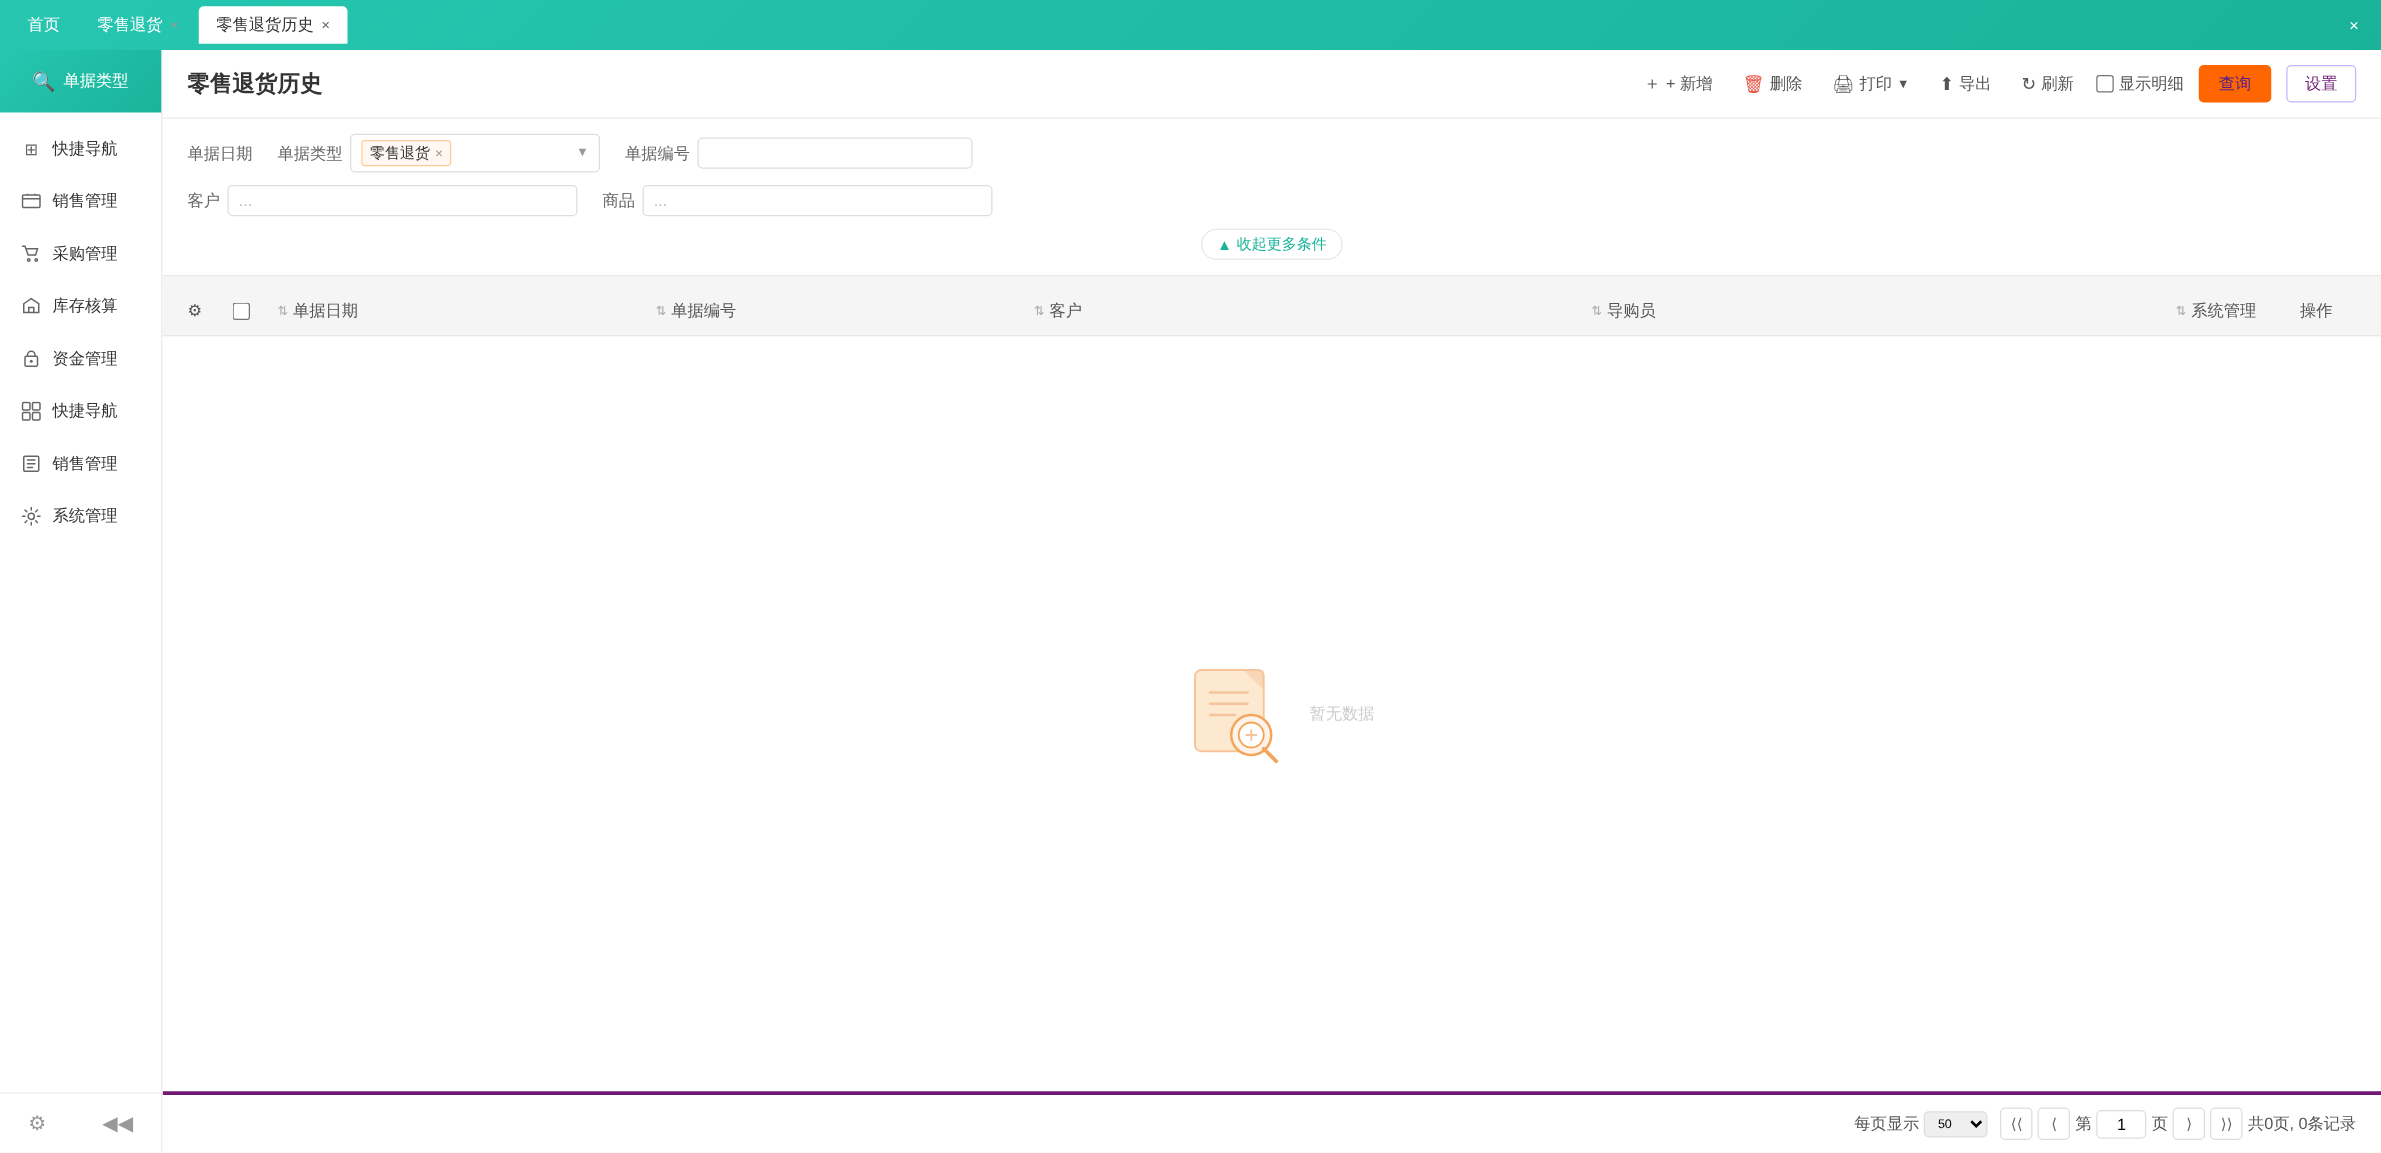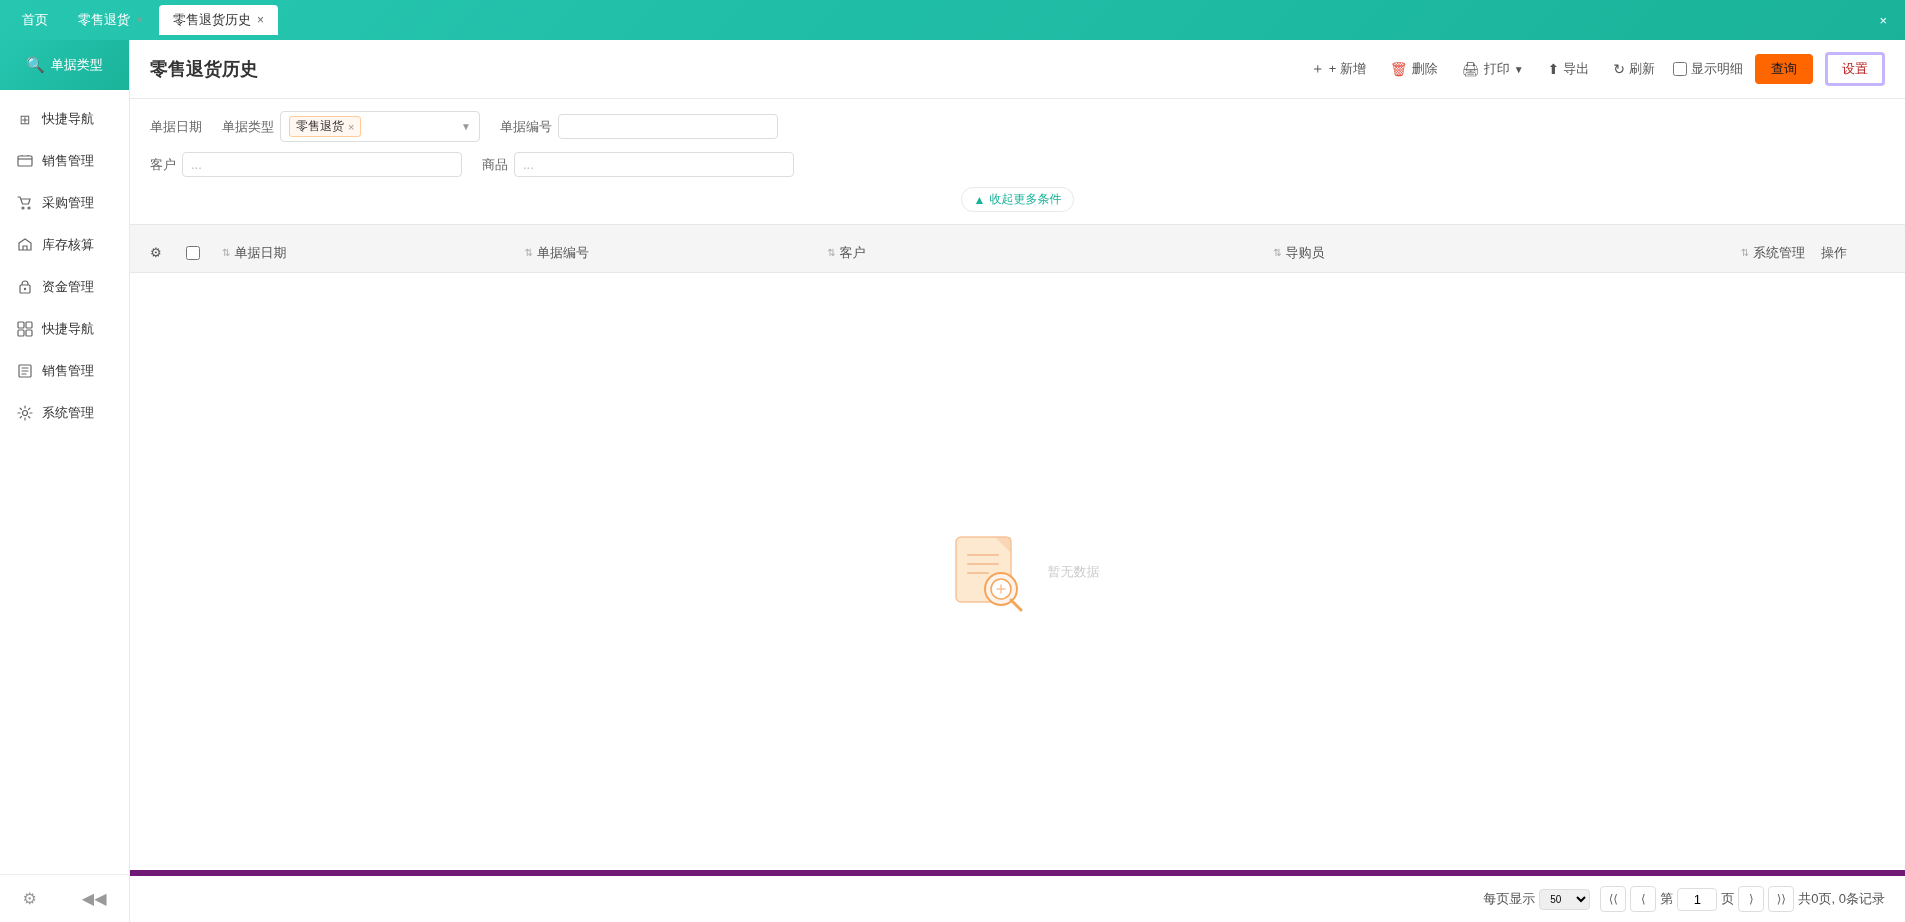--- a/index.html
+++ b/index.html
@@ -152,31 +152,31 @@
       gap: 4px;
       font-size: 13px;
       cursor: pointer;
       color: #555;
       padding: 4px 6px;
       border-radius: 3px;
     }
     .toolbar-btn .icon { font-size: 14px; }
     .btn-primary {
       background: #ff6600;
-      color: #0f172a;
+      color: #4c1d95;
       border: none;
       padding: 6px 16px;
       border-radius: 4px;
       font-size: 13px;
       cursor: pointer;
     }
     .btn-setting {
       background: #fff;
-      color: #b91c1c;
-      border: 3px solid #c4b5fd;
+      color: #701a75;
+      border: 1px solid #c4b5fd;
       padding: 5px 14px;
       border-radius: 4px;
       font-size: 13px;
       cursor: pointer;
     }
     .display-toggle {
       display: flex;
       align-items: center;
       gap: 4px;
       font-size: 13px;
@@ -325,40 +325,40 @@
       color: #555;
       white-space: nowrap;
     }
     .th-settings { width: 36px; }
     .th-check { width: 36px; }
     .th-date { flex: 1; min-width: 120px; }
     .th-num { flex: 1; min-width: 140px; }
     .th-customer { flex: 1.5; min-width: 160px; }
     .th-guide { flex: 1; min-width: 120px; }
     .th-amount { flex: 0.8; min-width: 100px; text-align: right; justify-content: flex-end; }
-    .th-op { width: 80px; text-align: center; }
+    .th-op { width: 80px; text-align: center; justify-content: center; }
 
     
     .empty-state {
       flex: 1;
       display: flex;
       align-items: center;
       justify-content: center;
       color: #bbb;
       gap: 12px;
     }
 
     
     .pagination-bar {
       display: flex;
       justify-content: flex-end;
       gap: 10px;
       padding: 10px 20px;
       background: #fff;
-      border-top: 6px solid #701a75;
+      border-top: 3px solid #701a75;
       flex-shrink: 0;
       font-size: 13px;
       color: #555;
     }
     .page-size-select {
       display: flex;
       align-items: center;
       gap: 4px;
     }
     .page-size-select select {

